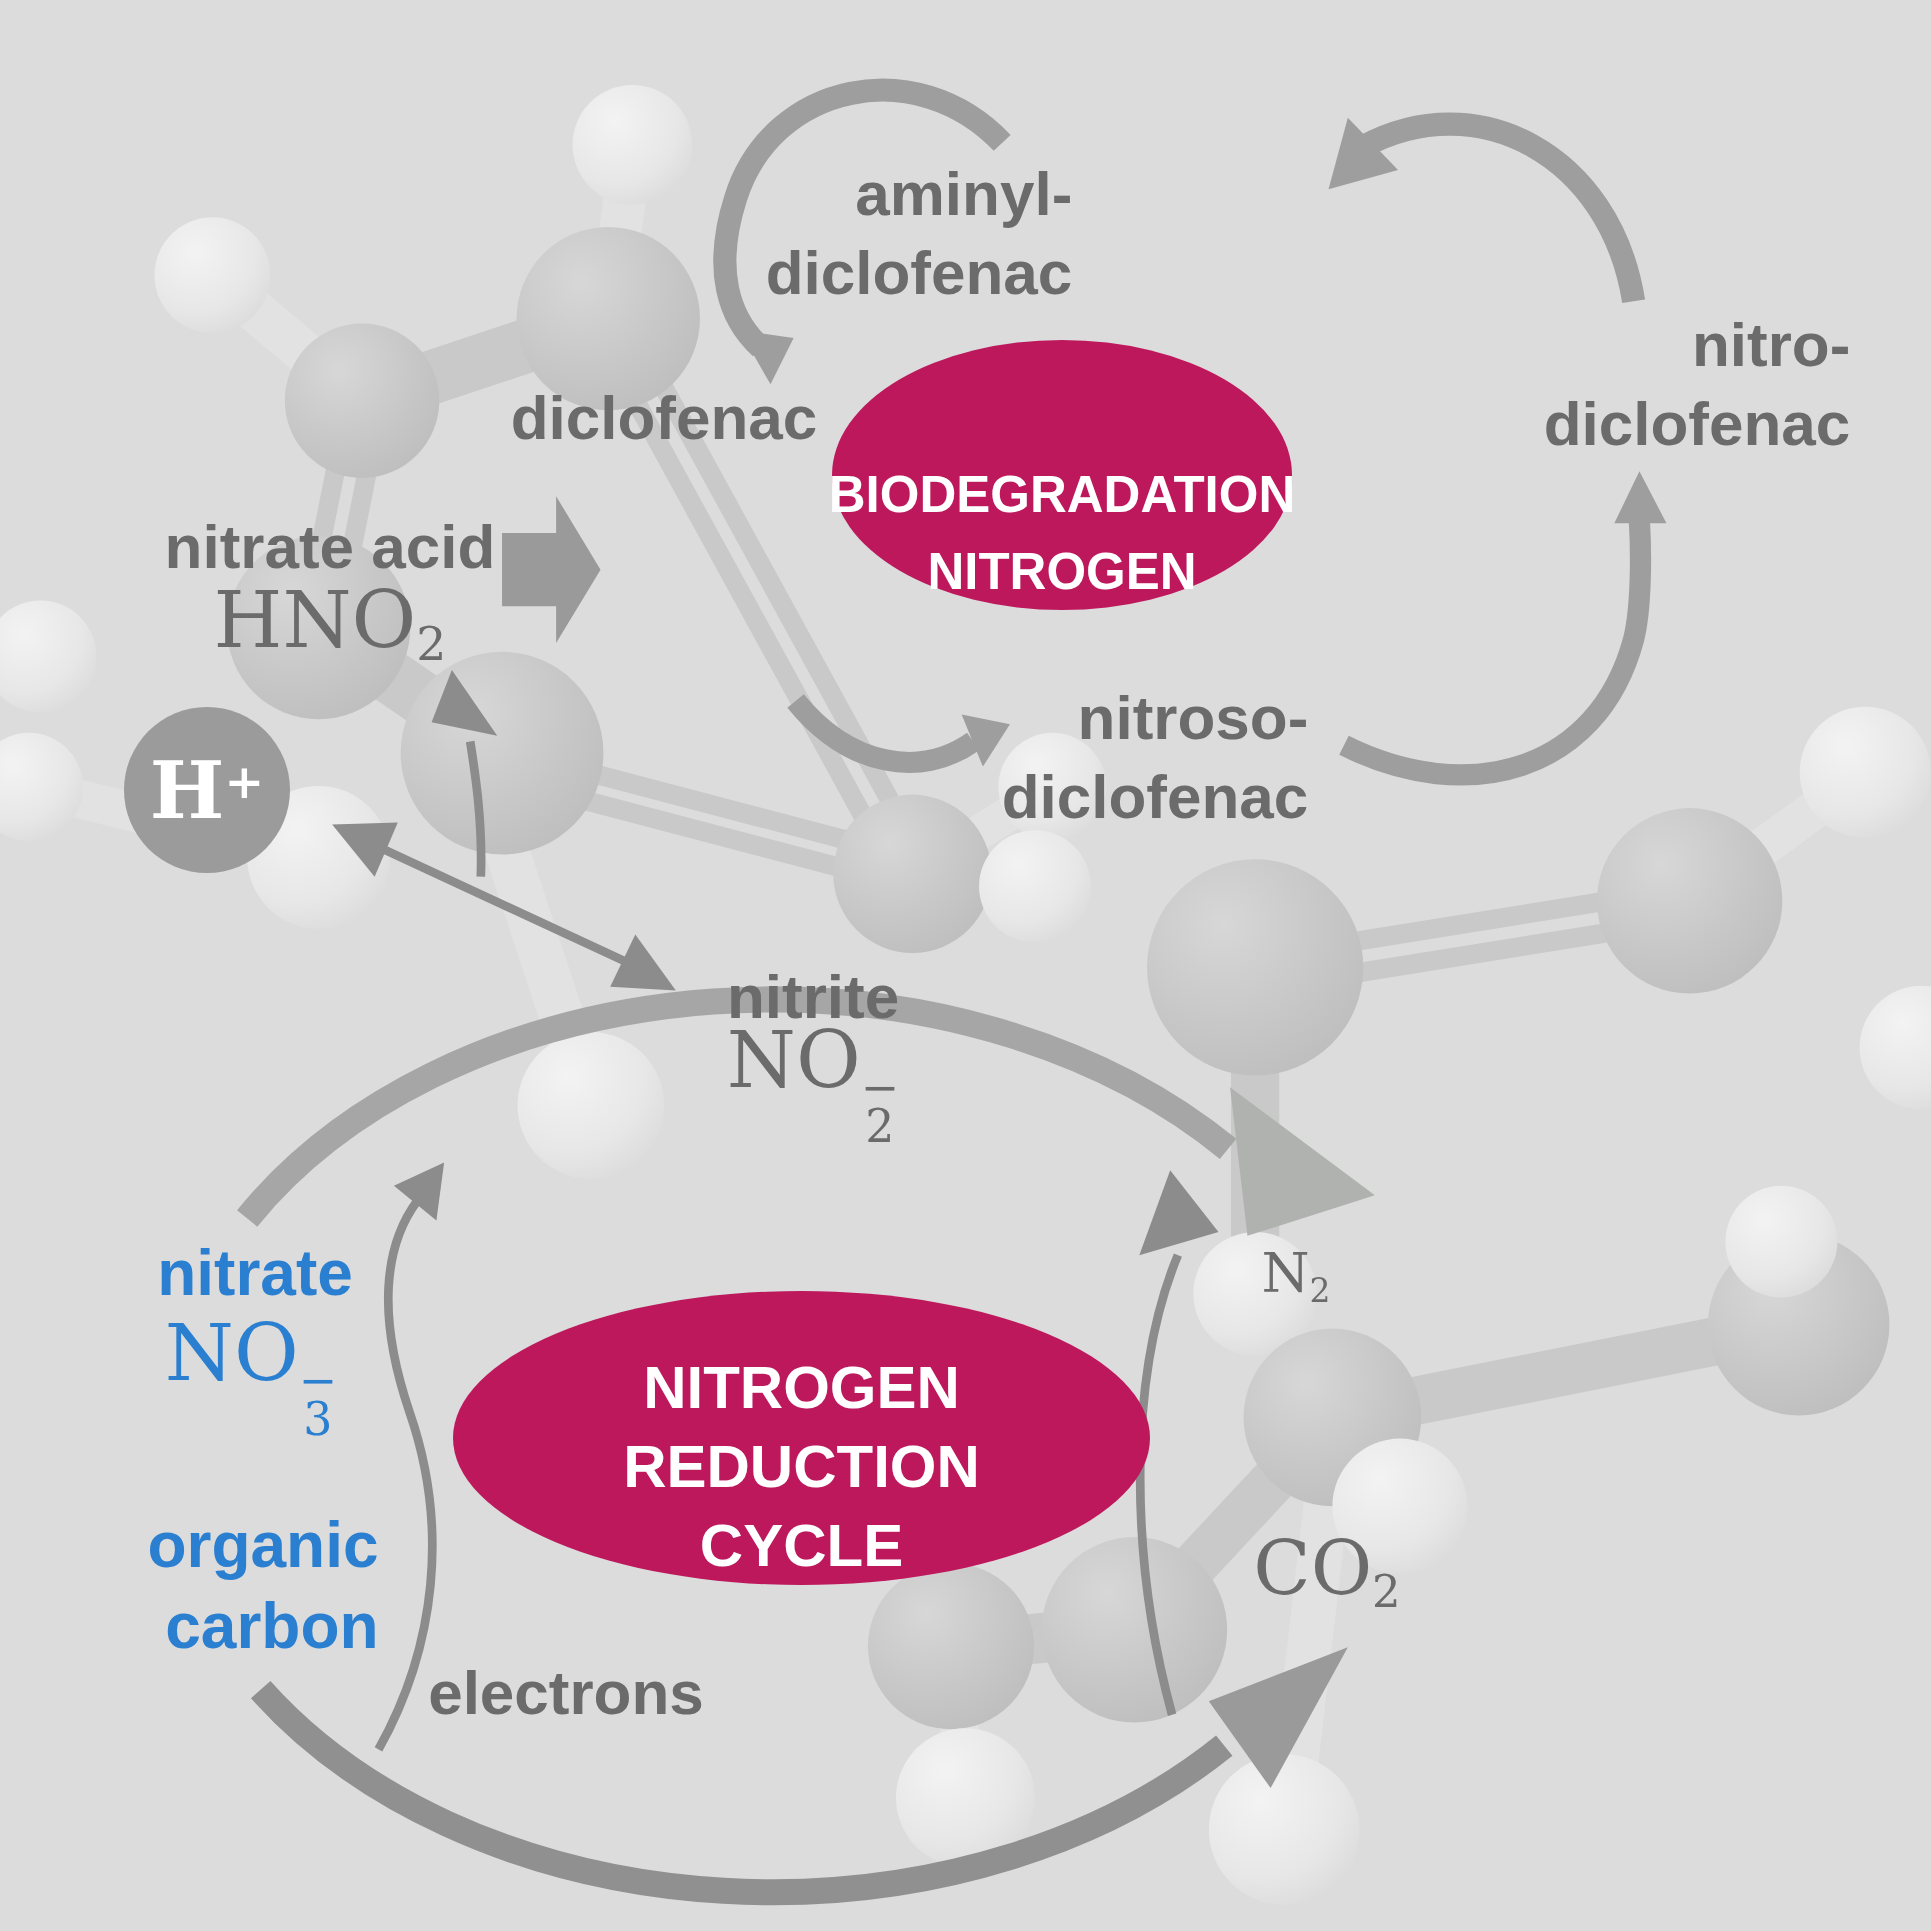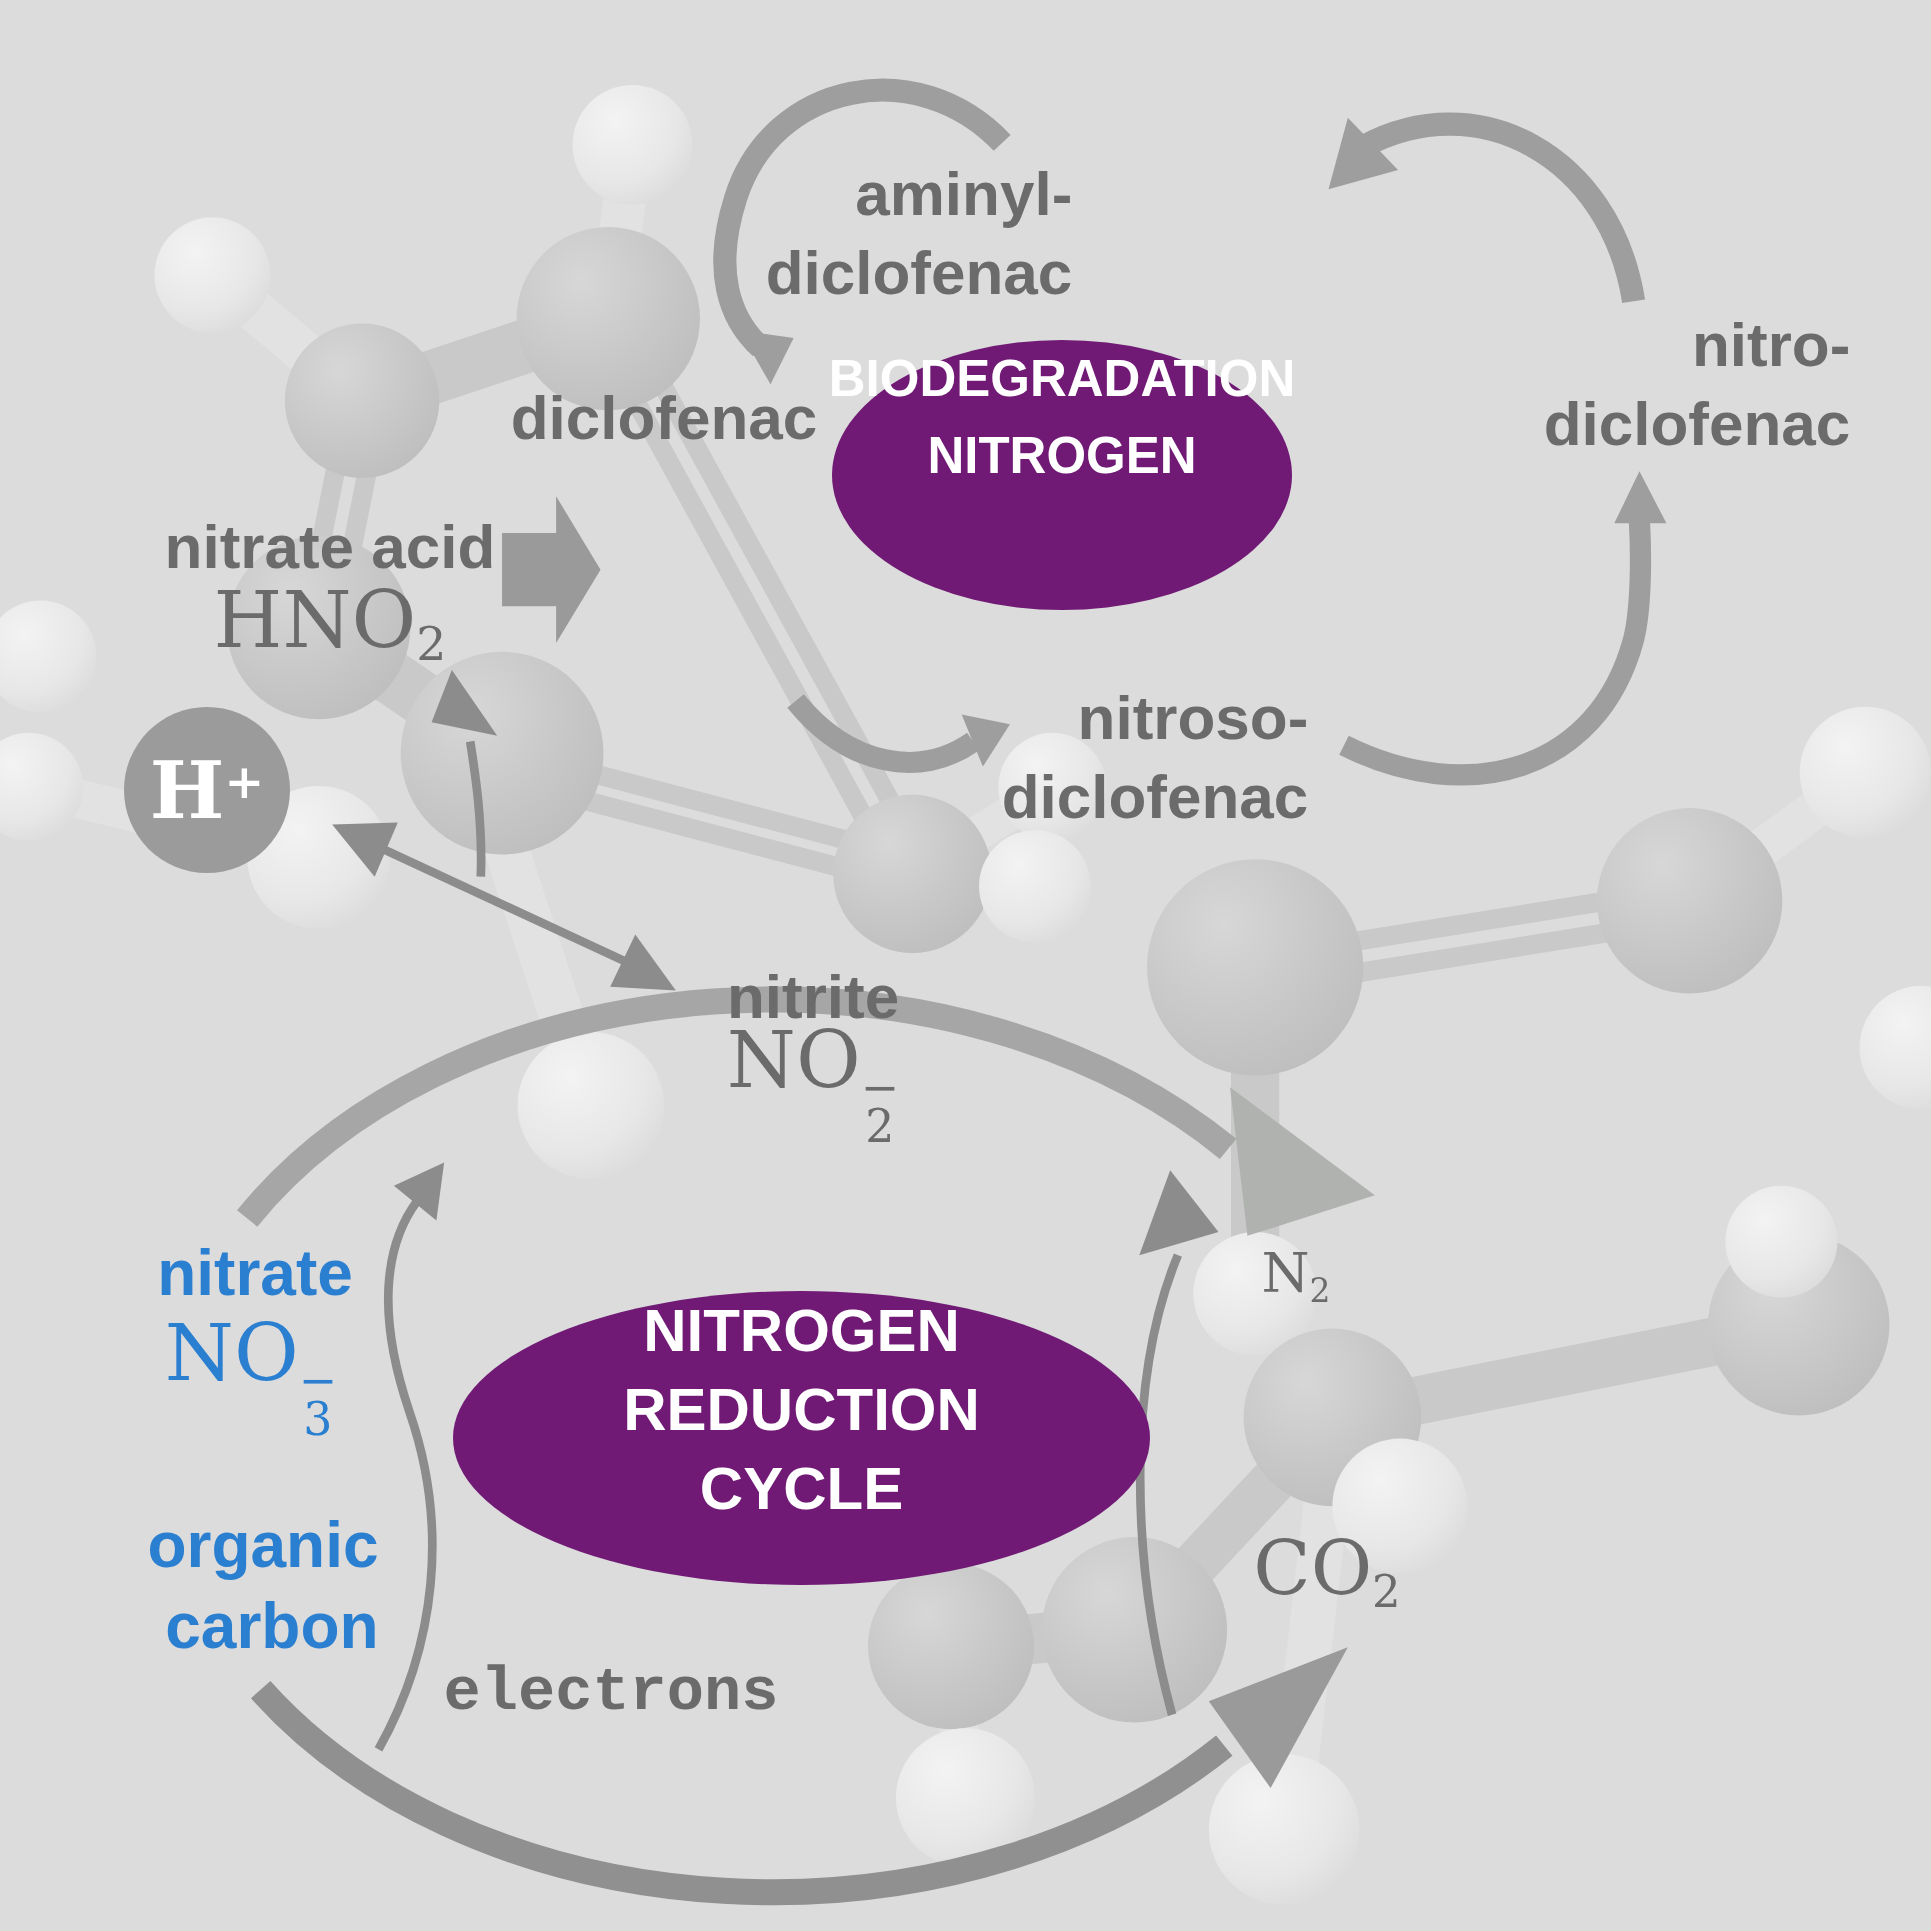--- a/index.html
+++ b/index.html
@@ -9,22 +9,22 @@
   .lbl{position:absolute;transform:translate(-50%,-50%);font-weight:bold;font-size:62px;
        line-height:79px;color:#6b6b6b;text-align:right;white-space:nowrap;}
   .blue{color:#2b7fd0;font-size:64px;line-height:81px;}
   .frm{font-family:"DejaVu Serif","Liberation Serif",serif;font-weight:normal;font-size:79px;
        line-height:79px;}
   .fsub{font-size:0.6em;vertical-align:-0.28em;}
   .fsup{font-size:0.6em;vertical-align:0.42em;}
   .fstk{display:inline-flex;flex-direction:column;align-items:center;justify-content:center;
         font-size:0.58em;line-height:0.85;vertical-align:-0.35em;}
   .fstk span{display:block;}
-  .ell{position:absolute;border-radius:50%;background:#701a75;display:flex;flex-direction:column;
-       align-items:center;justify-content:flex-start;color:#ffffff;font-weight:bold;text-align:center;}
+  .ell{position:absolute;border-radius:50%;background:#be185d;display:flex;flex-direction:column;
+       align-items:center;justify-content:flex-end;color:#ffffff;font-weight:bold;text-align:center;}
   .ell.biodeg{left:832px;top:340px;width:460px;height:270px;font-size:51px;line-height:77px;}
   .ell.nitro{left:453px;top:1291px;width:697px;height:294px;font-size:60px;line-height:79px;}
   .hplus{position:absolute;left:124px;top:707px;width:166px;height:166px;border-radius:50%;
          background:#9b9b9b;display:flex;align-items:center;justify-content:center;
          color:#ffffff;font-family:"DejaVu Serif","Liberation Serif",serif;font-weight:bold;
          font-size:79px;}
 </style>
 </head>
 <body>
 
@@ -218,21 +218,21 @@
         <span>−</span>
         <span>3</span>
       </span>
   </div>
 
   <div class="lbl blue" style="left:263px;top:1586px;">
     <div>organic</div>
     <div>carbon</div>
   </div>
 
-  <div class="lbl" style="left:611px;top:1692px;font-family:Liberation Mono, monospace;">
+  <div class="lbl" style="left:566px;top:1692px;">
     <div>electrons</div>
   </div>
 
   <div class="lbl frm" style="left:1296px;top:1282px;font-size:55px;">
     <span>N</span><span class="fsub">2</span>
   </div>
 
   <div class="lbl frm" style="left:1327px;top:1580px;font-size:75px;">
     <span>CO</span><span class="fsub">2</span>
   </div>

